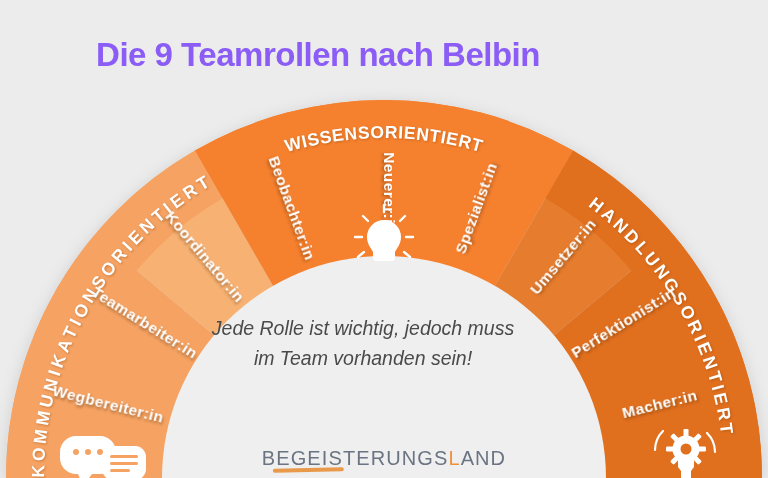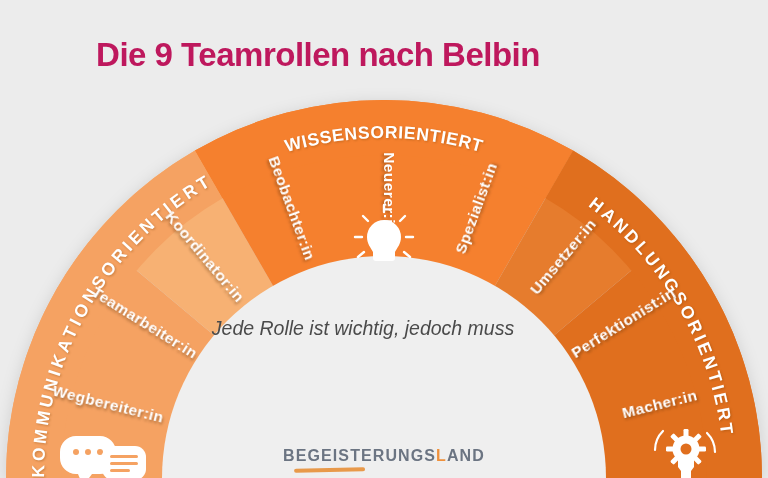--- a/index.html
+++ b/index.html
@@ -1,21 +1,21 @@
 <!DOCTYPE html>
 <html><head>
 <meta charset="utf-8">
 <style>
   html,body{margin:0;padding:0;}
   body{background:#ececec;font-family:"Liberation Sans",sans-serif;}
   #stage{position:relative;width:768px;height:478px;margin:0 auto;background:#ececec;overflow:hidden;}
 
   .page-title{
     position:absolute;top:36px;left:0;width:636px;margin:0;
-    text-align:center;color:#be185d;
+    text-align:center;color:#8b5cf6;
     font-family:"Liberation Sans",sans-serif;font-weight:bold;font-size:33px;
     letter-spacing:-0.5px;
   }
 
   svg.wheel{position:absolute;left:0;top:0;}
   .wheel-group{filter:drop-shadow(0 3px 8px rgba(0,0,0,0.12));}
 
   .arc-title{
     font-family:"Liberation Sans",sans-serif;font-weight:bold;font-size:17.5px;
     fill:#ffffff;text-anchor:middle;
@@ -33,22 +33,22 @@
 
   .center-note{
     position:absolute;top:314px;left:363px;transform:translateX(-50%);
     width:360px;text-align:center;
     font-family:"Liberation Sans",sans-serif;font-style:italic;
     font-size:19.5px;line-height:29.5px;color:#4a4a4a;
   }
 
   .logo{
     position:absolute;top:447px;left:384px;transform:translateX(-50%);
-    font-family:"Liberation Sans",sans-serif;font-weight:bold;
-    font-size:16px;letter-spacing:1.1px;white-space:nowrap;
+    font-family:"Liberation Sans",sans-serif;font-weight:normal;
+    font-size:20px;letter-spacing:1.1px;white-space:nowrap;
   }
   .logo-gray{color:#6b7482;}
   .logo-orange{color:#ef913c;}
   .logo-underline{
     position:absolute;left:11px;top:21px;width:71px;height:3.5px;
     background:#e8994a;border-radius:2px;transform:rotate(-1.2deg);
   }
 </style>
 </head>
 <body>
@@ -141,20 +141,21 @@
         <circle cx="686" cy="449" r="13.5" fill="#ffffff"></circle>
         <circle cx="686" cy="449" r="5.5" fill="#e06f1e"></circle>
         <path stroke="#ffffff" stroke-width="2.2" fill="none" stroke-linecap="round" d="M663 431 a27 27 0 0 0 -8 19 M707 433 a27 27 0 0 1 8 19"></path>
       </g>
 
     </g>
   </svg>
 
   <div class="center-note">
     <div>Jede Rolle ist wichtig, jedoch muss</div>
+    <div>im Team vorhanden sein!</div>
   </div>
 
   <div class="logo">
     <span class="logo-gray">BEGEISTERUNGS</span><span class="logo-orange">L</span><span class="logo-gray">AND</span>
     <div class="logo-underline"></div>
   </div>
 
 </div>
 
 </body></html>

